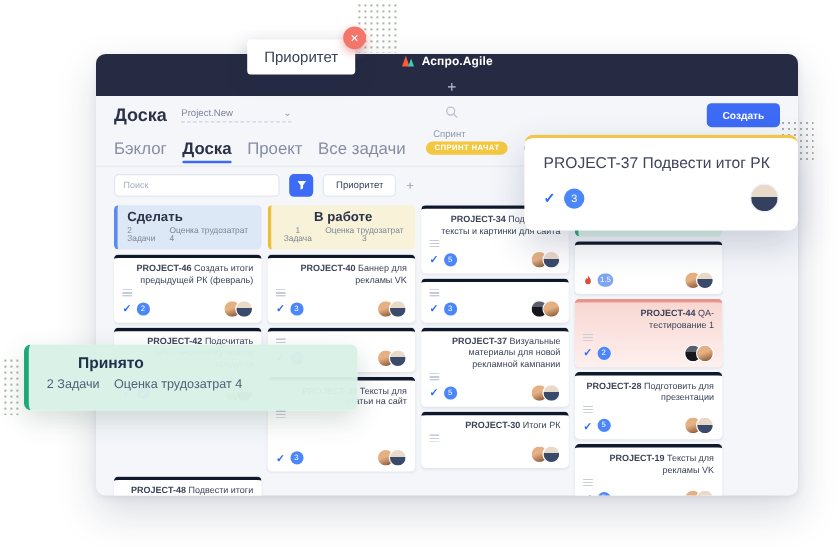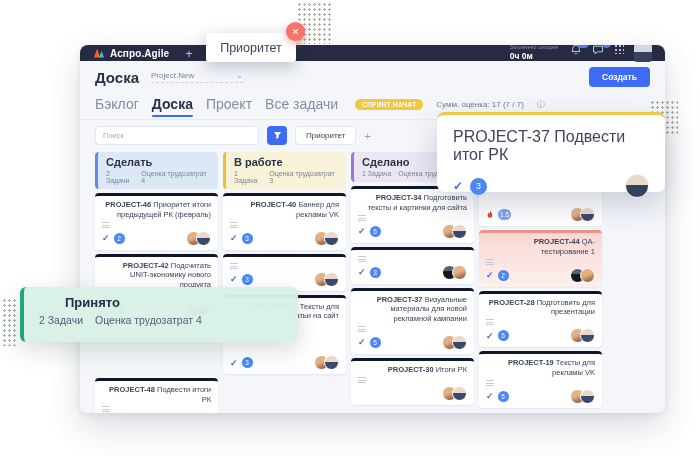--- a/index.html
+++ b/index.html
@@ -13,21 +13,21 @@
   .decor1 { left:297px; top:2px;  width:36px; height:42px; }
   .decor2 { left:650px; top:100px; width:28px; height:36px; z-index:35; }
   .decor3 { left:2px;  top:298px; width:16px; height:48px; }
 
   
   .window { position:absolute; left:80px; top:45px; width:585px; height:368px; border-radius:8px;
             box-shadow:0 14px 34px rgba(28,40,78,.17), 0 2px 6px rgba(28,40,78,.08);
             background:#f4f6fa; overflow:hidden; z-index:10; }
 
   
-  .nav { height:16px; background:#262b43; display:flex; align-items:center; padding:0 13px; gap:8px; }
+  .nav { height:35px; background:#262b43; display:flex; align-items:center; padding:0 13px; gap:8px;flex-direction:column; }
   .brand { display:flex; align-items:center; gap:5px; }
   .brand-name { color:#fff; font-size:10px; font-weight:700; letter-spacing:.1px; }
   .nav-plus { color:#b9bfd4; font-size:13px; font-weight:400; margin-left:8px; }
   .nav-search { margin-left:8px; display:flex; }
   .nav-ghost { color:#8f96ad; font-size:8px; margin-left:4px; }
   .nav-right { margin-left:auto; display:flex; gap:10px; }
   .time { text-align:left; line-height:1.2; margin-right:2px; }
   .time-label { color:#8b92ad; font-size:5.5px; }
   .time-value { color:#ffffff; font-size:8.5px; font-weight:700; }
   .icon-wrap { position:relative; display:flex; }
@@ -54,35 +54,35 @@
   .tab.active { color:#2b3147; font-weight:700; }
   .tab.active::after { content:""; position:absolute; left:0; right:0; bottom:-1px; height:2px; background:#3d6bf5; border-radius:2px; }
   .sprint-pill { background:#f3c840; color:#fff; font-size:6.5px; font-weight:700; letter-spacing:.3px;
                  padding:2px 7px; border-radius:8px; margin-left:4px; margin-bottom:3px; }
   .score { font-size:8px; color:#717892; margin-bottom:3px; }
   .info-glyph { font-size:8px; color:#9aa0b5; margin-bottom:3px; }
   .divider { border-bottom:1px solid #e7eaf1; margin:3px -15px 0; }
 
   
   .toolbar { display:flex; align-items:center; gap:8px; margin-top:6px; }
-  .searchbox { width:164px; height:19px; background:#fff; border:1px solid #e2e6ee; border-radius:4px;
+  .searchbox { width:138px; height:19px; background:#fff; border:1px solid #e2e6ee; border-radius:4px;
                display:flex; align-items:center; padding:0 7px; }
   .searchbox .ph { font-size:7.5px; color:#a7adbf; }
   .filter-btn { width:20px; height:19px; background:#3d6bf5; border:none; border-radius:4px;
                 display:flex; align-items:center; justify-content:center; cursor:pointer; }
   .chip { height:19px; background:#fff; border:1px solid #e2e6ee; border-radius:4px; display:flex;
           align-items:center; padding:0 10px; font-size:8px; color:#3c4257; cursor:pointer; }
   .add-filter { font-size:11px; color:#9aa0b5; cursor:pointer; }
 
   
   .board { display:flex; gap:5px; margin-top:7px; align-items:flex-start; }
   .col { width:123px; display:flex; flex-direction:column; gap:4px; }
   .col-head { border-radius:4px; padding:4px 8px 5px; border-left:3px solid transparent; }
   .col-0 .col-head { background:#dce8f6; border-left-color:#5c8bee; }
-  .col-1 .col-head { background:#f8f2d9; border-left-color:#ecbf3a; }
+  .col-1 .col-head { background:#f8f2d9; border-left-color:#ecbf3a;text-align:center; }
   .col-2 .col-head { background:#ece6f4; border-left-color:#9d77c9; }
   .col-3 .col-head { background:#ddf2e9; border-left-color:#2ea97c; min-height:26px; }
   .col-name { font-size:11px; font-weight:700; color:#2b3147; }
   .col-meta { font-size:7px; color:#7d8499; margin-top:2px; display:flex; gap:7px; }
 
   .card { background:#fff; border-radius:4px; border-top:3px solid #0f172a; padding:4px 7px 4px;
           box-shadow:0 1px 2px rgba(35,47,83,.08); cursor:pointer;text-align:right; }
   .card.pink { background:linear-gradient(180deg,#f8d7d2, #fdf0ee); border-top-color:#ea958b; }
   .card-title { font-size:7.5px; line-height:1.3; color:#3d4358; }
   .cid { font-weight:700; }
@@ -117,21 +117,21 @@
   .accepted { position:absolute; left:20px; top:287px; width:278px; height:55px; background:rgba(217,241,230,.97);
               border-left:4px solid #1ea87a; border-radius:6px; box-shadow:0 8px 22px rgba(30,70,52,.18);
               padding:8px 15px; z-index:30; }
   .accepted-title { font-size:13px; font-weight:700; color:#20304a;padding-left:26px; }
   .accepted-meta { display:flex; gap:12px; font-size:10.5px; color:#51607a; margin-top:4px; }
 
   
   .popup { position:absolute; left:437px; top:112px; width:228px; height:80px; background:#fff; border-radius:8px;
            border-top:3px solid #f0c64a; box-shadow:0 12px 30px rgba(30,40,80,.20); padding:13px 16px 10px;
            z-index:40; }
-  .popup-title { font-size:16px; color:#3f455c; }
+  .popup-title { font-size:13px; color:#3f455c; }
   .popup-foot { display:flex; align-items:center; margin-top:10px; }
   .popup-foot .chk { font-size:12px; }
   .popup-badge { margin-left:7px; width:17px; height:17px; border-radius:50%; background:#4b87f8; color:#fff;
                  font-size:9px; display:flex; align-items:center; justify-content:center; }
   .popup-av { margin-left:auto; width:24px; height:24px; border-radius:50%;
               background:linear-gradient(180deg,#e8d9c8 0 45%, #33415e 45%); border:1px solid #eef1f6; }
 </style>
 </head>
 <body>
 
@@ -222,21 +222,21 @@
 
         <div class="col col-0">
           <div class="col-head">
             <div class="col-name">Сделать</div>
             <div class="col-meta">
               <span>2 Задачи</span>
               <span>Оценка трудозатрат 4</span>
             </div>
           </div>
           <div class="card">
-            <div class="card-title"><span class="cid">PROJECT-46</span> <span>Приоритет итоги предыдущей РК (февраль)</span></div>
+            <div class="card-title"><span class="cid">PROJECT-46</span> <span>Создать итоги предыдущей РК (февраль)</span></div>
             <div class="desc-icon"></div>
             <div class="card-foot">
                 <span class="chk">✓</span>
                 <span class="badge">2</span>
                 <span class="avs">
                   <span class="av av-w"></span>
                   <span class="av av-m"></span>
                 </span>
               </div>
           </div>
@@ -299,27 +299,20 @@
                 <span class="badge">3</span>
                 <span class="avs">
                   <span class="av av-w"></span>
                   <span class="av av-m"></span>
                 </span>
               </div>
           </div>
         </div>
 
         <div class="col col-2">
-          <div class="col-head">
-            <div class="col-name">Сделано</div>
-            <div class="col-meta">
-              <span>1 Задача</span>
-              <span>Оценка трудозатрат</span>
-            </div>
-          </div>
           <div class="card">
             <div class="card-title"><span class="cid">PROJECT-34</span> <span>Подготовить тексты и картинки для сайта</span></div>
             <div class="desc-icon"></div>
             <div class="card-foot">
                 <span class="chk">✓</span>
                 <span class="badge">5</span>
                 <span class="avs">
                   <span class="av av-w"></span>
                   <span class="av av-m"></span>
                 </span>

